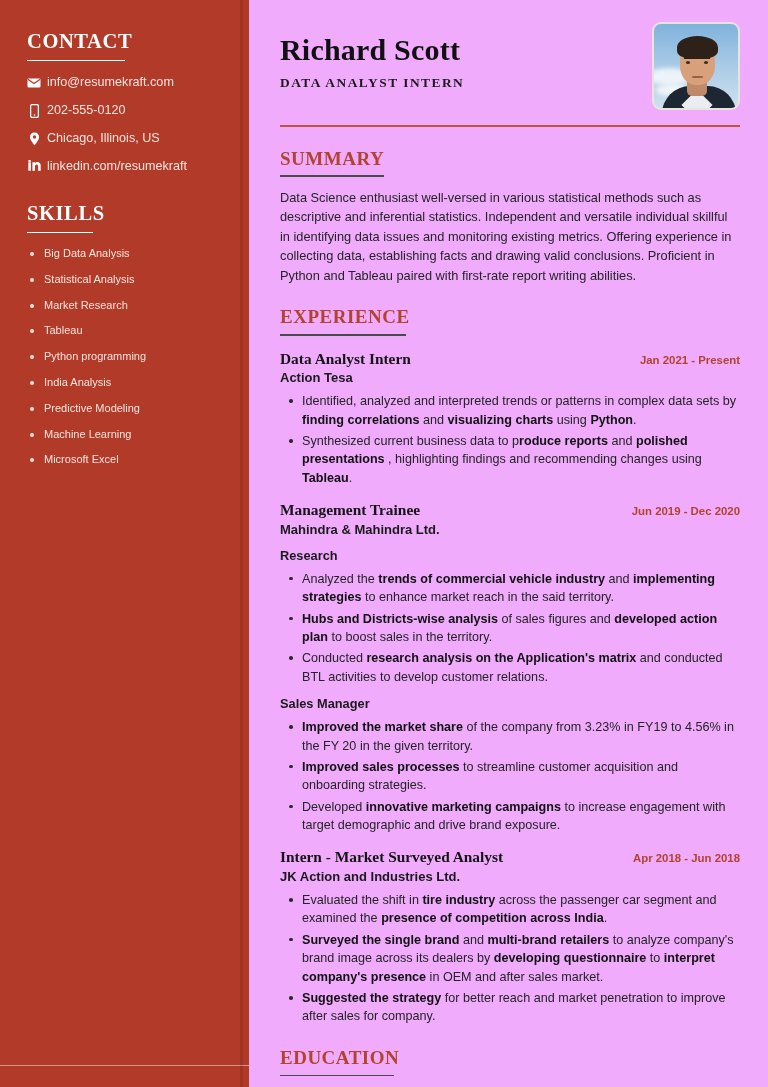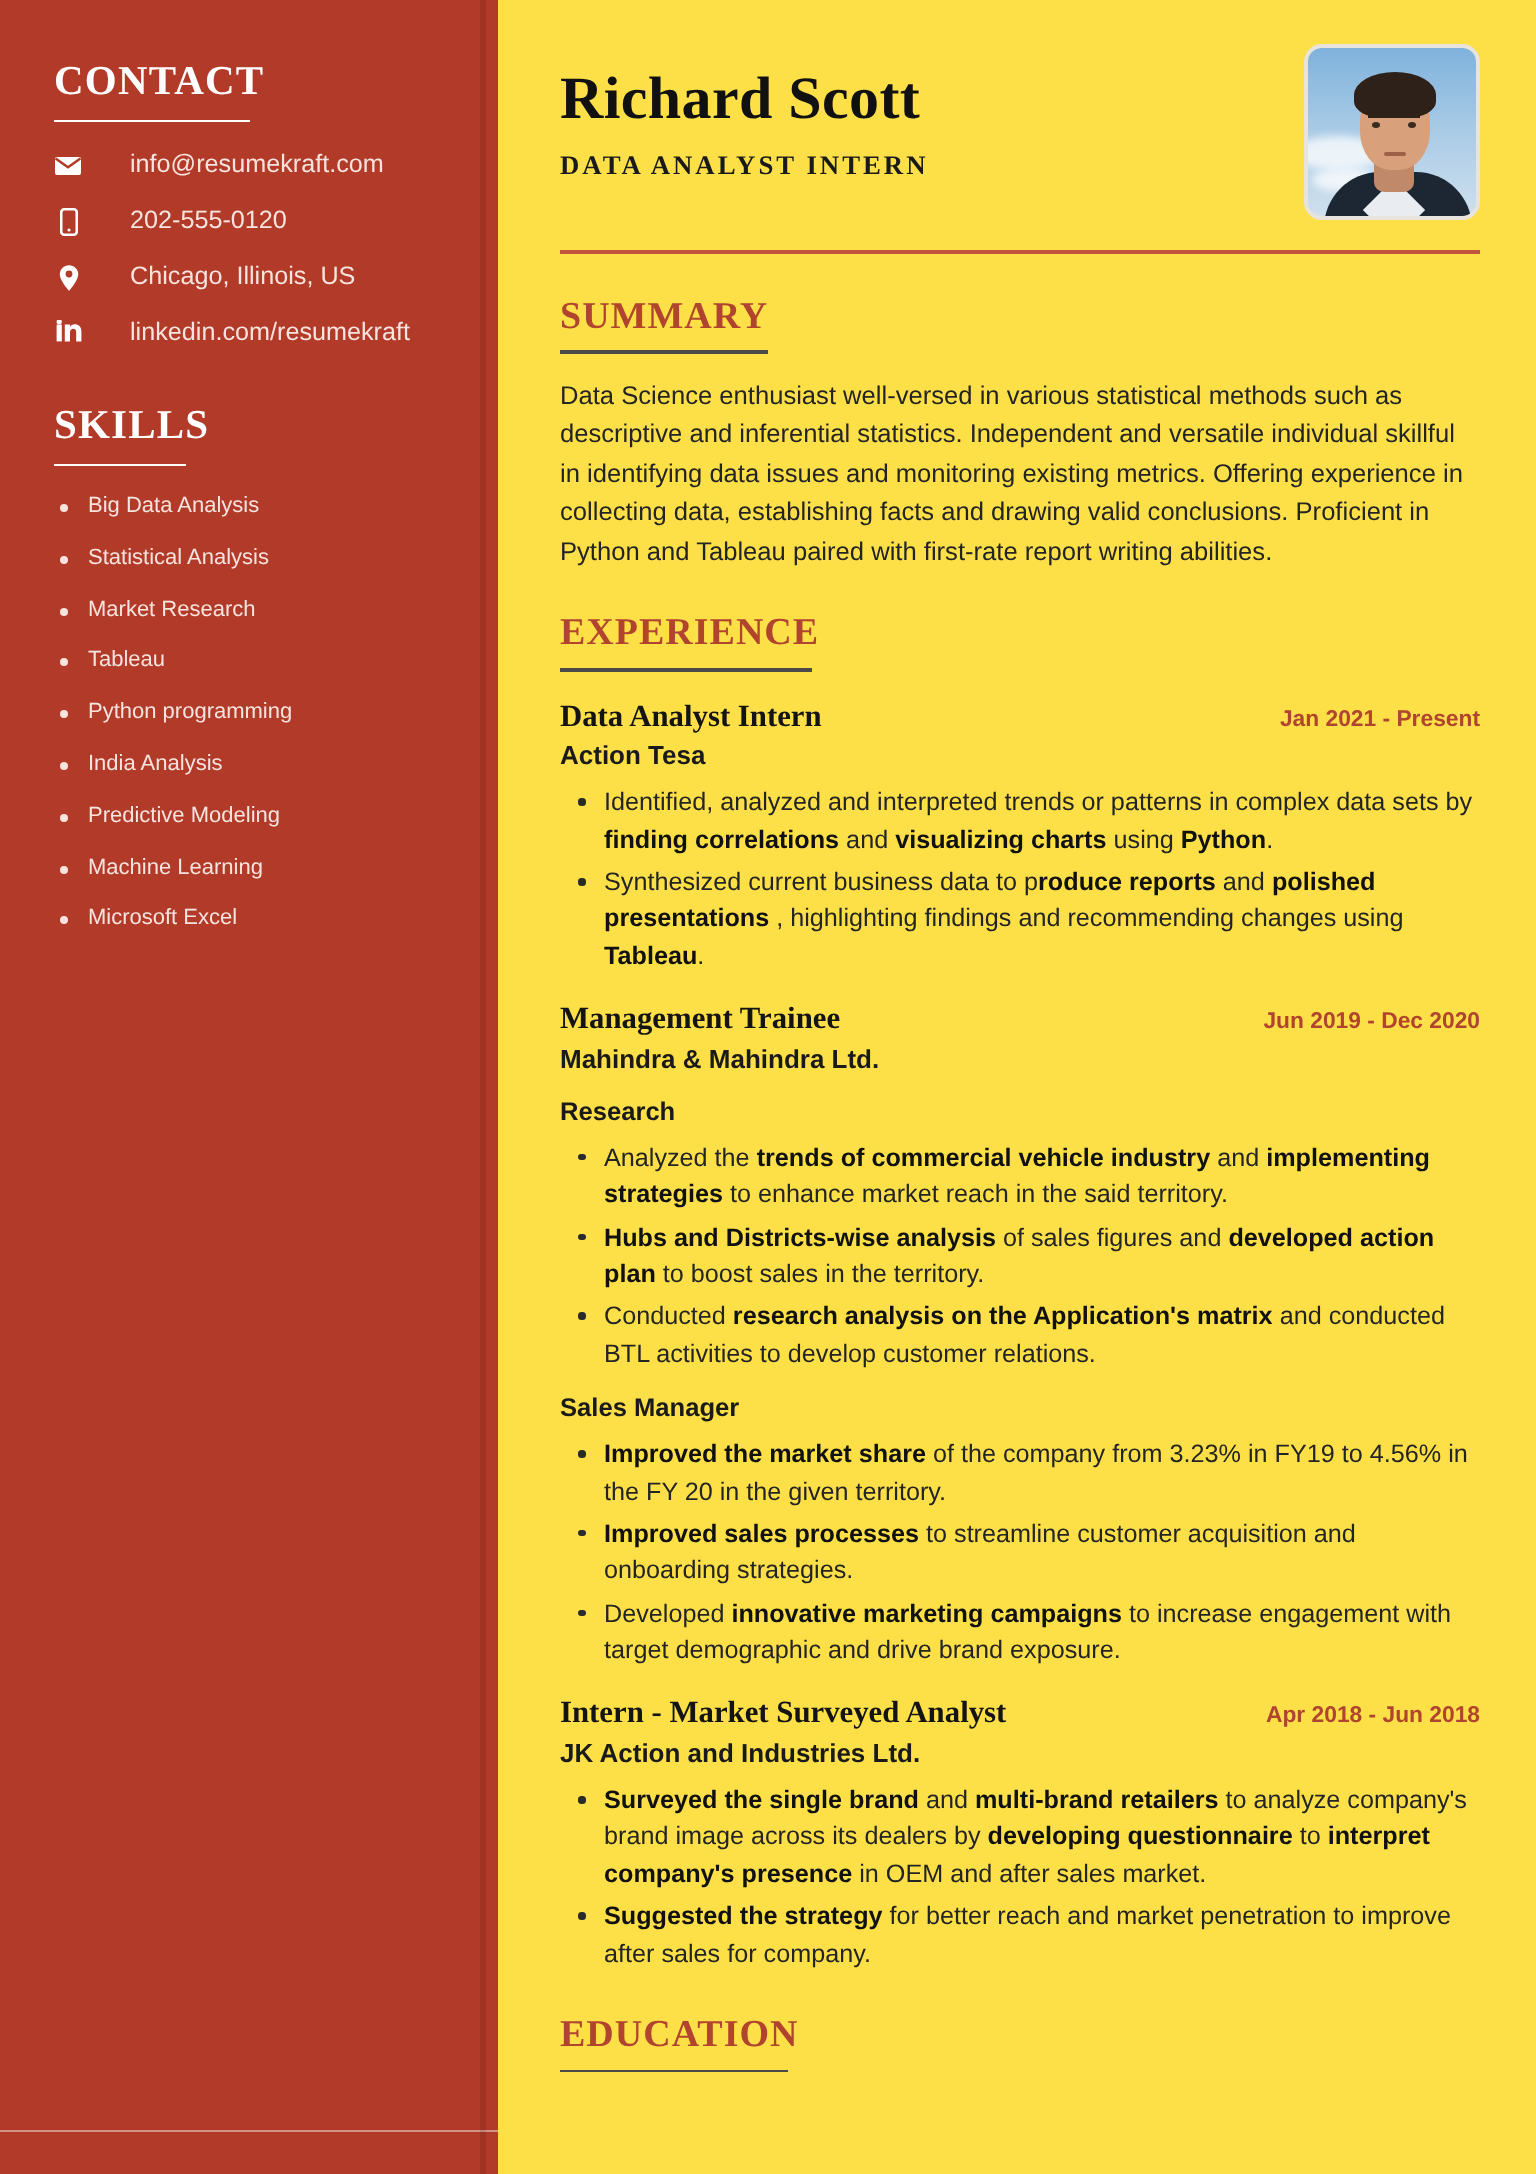--- a/index.html
+++ b/index.html
@@ -14,21 +14,21 @@
     background: #ffffff;
     color: #1f1f1f;
     overflow: hidden;
   }
 
   .page {
     position: relative;
     width: 768px;
     height: 1087px;
     display: flex;
-    background: #fde047;
+    background: #f0abfc;
   }
 
   
   .sidebar {
     position: relative;
     width: 249px;
     flex: 0 0 249px;
     background: #b23a28;
     color: #ffffff;
     padding: 30px 22px 0 27px;
@@ -62,21 +62,21 @@
     background: #ffffff;
     margin: 7px 0 13px 0;
   }
   .side-rule.contact-rule { width: 98px; }
   .side-rule.skills-rule  { width: 66px; }
 
   .contact-list { list-style: none; }
   .contact-item {
     display: flex;
     align-items: center;
-    gap: 24px;
+    gap: 6px;
     font-size: 12.6px;
     line-height: 1.35;
     color: #f7e4df;
     margin-bottom: 11px;
   }
   .contact-icon {
     flex: 0 0 14px;
     width: 14px;
     height: 16px;
     display: flex;
@@ -451,20 +451,21 @@
         </ul>
       </div>
 
       <div class="entry">
         <div class="entry-head">
           <div class="entry-role">Intern - Market Surveyed Analyst</div>
           <div class="entry-date">Apr 2018 - Jun 2018</div>
         </div>
         <div class="entry-company">JK Action and Industries Ltd.</div>
         <ul class="bullets">
+          <li>Evaluated the shift in <b>tire industry</b> across the passenger car segment and examined the <b>presence of competition across India</b>.</li>
           <li><b>Surveyed the single brand</b> and <b>multi-brand retailers</b> to analyze company's brand image across its dealers by <b>developing questionnaire</b> to <b>interpret company's presence</b> in OEM and after sales market.</li>
           <li><b>Suggested the strategy</b> for better reach and market penetration to improve after sales for company.</li>
         </ul>
       </div>
     </section>
 
     <section class="section">
       <h2 class="section-heading">EDUCATION</h2>
       <div class="section-rule w-education"></div>
 

